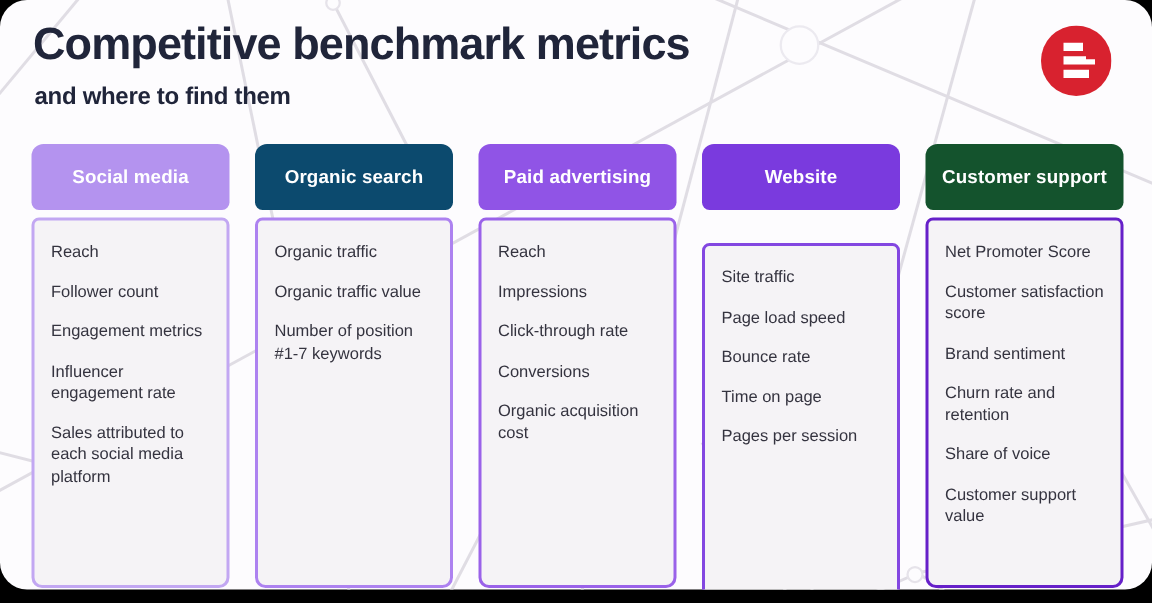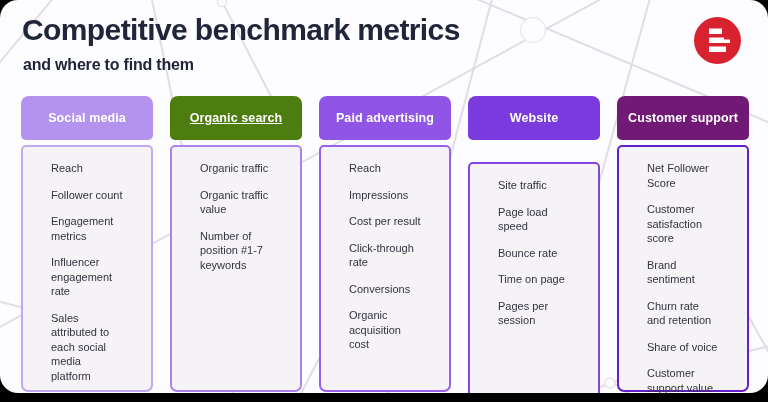--- a/index.html
+++ b/index.html
@@ -47,21 +47,21 @@
     color:#ffffff; font-size:12.5px; font-weight:700;
     letter-spacing:0.1px;
     text-align:center;
   }
   .card-body {
     margin-top:5px;
     height:247px;
     background:#f5f3f6;
     border:2px solid #22c55e;
     border-radius:5px 5px 7px 7px;
-    padding:14px 28px;
+    padding:14px 11px;
     display:flex; flex-direction:column; gap:12px;
   }
   .metric-item {
     font-size:11px; line-height:1.32;
     color:#34333f; font-weight:400;
   }
 </style>
 </head>
 <body>
 
@@ -106,55 +106,54 @@
       <div class="card-body" style="border-color: rgb(194, 167, 242);">
         <div class="metric-item">Reach</div>
         <div class="metric-item">Follower count</div>
         <div class="metric-item">Engagement metrics</div>
         <div class="metric-item">Influencer engagement rate</div>
         <div class="metric-item">Sales attributed to each social media platform</div>
       </div>
     </div>
 
     <div class="card">
-      <div class="card-header" style="background: #4d7c0f; text-decoration: underline;">Organic search</div>
+      <div class="card-header" style="background: #0c4a6e;">Organic search</div>
       <div class="card-body" style="border-color: rgb(173, 130, 240);">
         <div class="metric-item">Organic traffic</div>
         <div class="metric-item">Organic traffic value</div>
         <div class="metric-item">Number of position #1-7 keywords</div>
       </div>
     </div>
 
     <div class="card">
       <div class="card-header" style="background: rgb(144, 84, 230);">Paid advertising</div>
       <div class="card-body" style="border-color: rgb(154, 98, 233);">
         <div class="metric-item">Reach</div>
         <div class="metric-item">Impressions</div>
-        <div class="metric-item">Cost per result</div>
         <div class="metric-item">Click-through rate</div>
         <div class="metric-item">Conversions</div>
         <div class="metric-item">Organic acquisition cost</div>
       </div>
     </div>
 
     <div class="card">
       <div class="card-header" style="background: rgb(122, 58, 222);">Website</div>
       <div class="card-body" style="border-color: rgb(131, 71, 225); margin-top: 22px;">
         <div class="metric-item">Site traffic</div>
         <div class="metric-item">Page load speed</div>
         <div class="metric-item">Bounce rate</div>
         <div class="metric-item">Time on page</div>
         <div class="metric-item">Pages per session</div>
       </div>
     </div>
 
     <div class="card">
-      <div class="card-header" style="background: #701a75;">Customer support</div>
+      <div class="card-header" style="background: #14532d;">Customer support</div>
       <div class="card-body" style="border-color: rgb(102, 32, 201);">
-        <div class="metric-item">Net Follower Score</div>
+        <div class="metric-item">Net Promoter Score</div>
         <div class="metric-item">Customer satisfaction score</div>
         <div class="metric-item">Brand sentiment</div>
         <div class="metric-item">Churn rate and retention</div>
         <div class="metric-item">Share of voice</div>
         <div class="metric-item">Customer support value</div>
       </div>
     </div>
 
   </div>
 </div>

